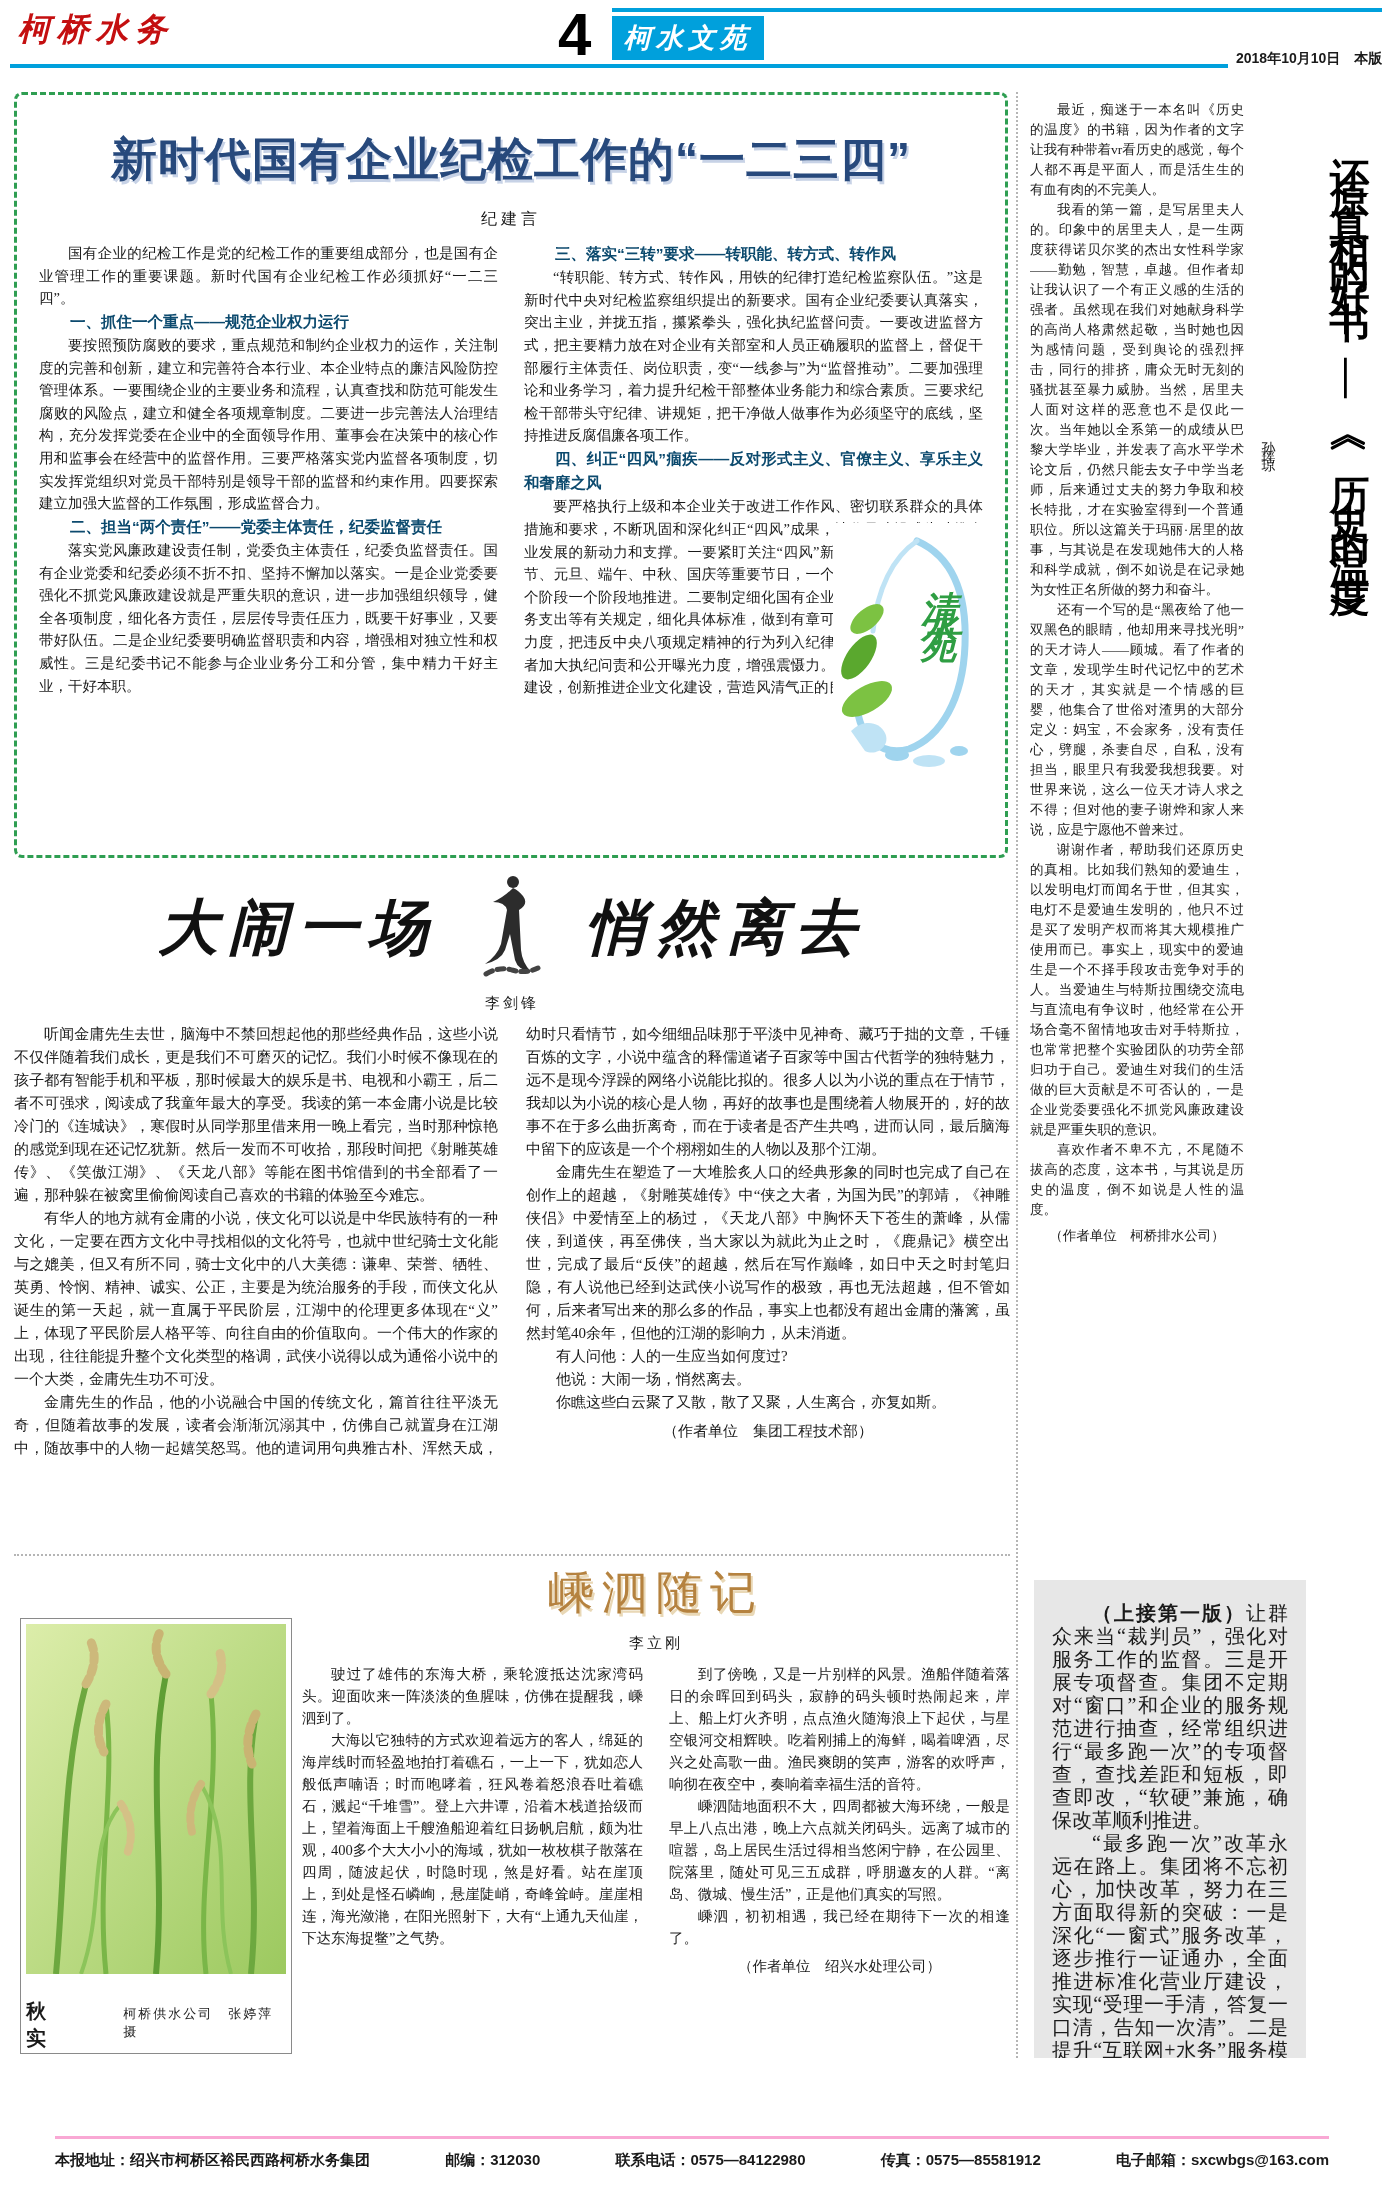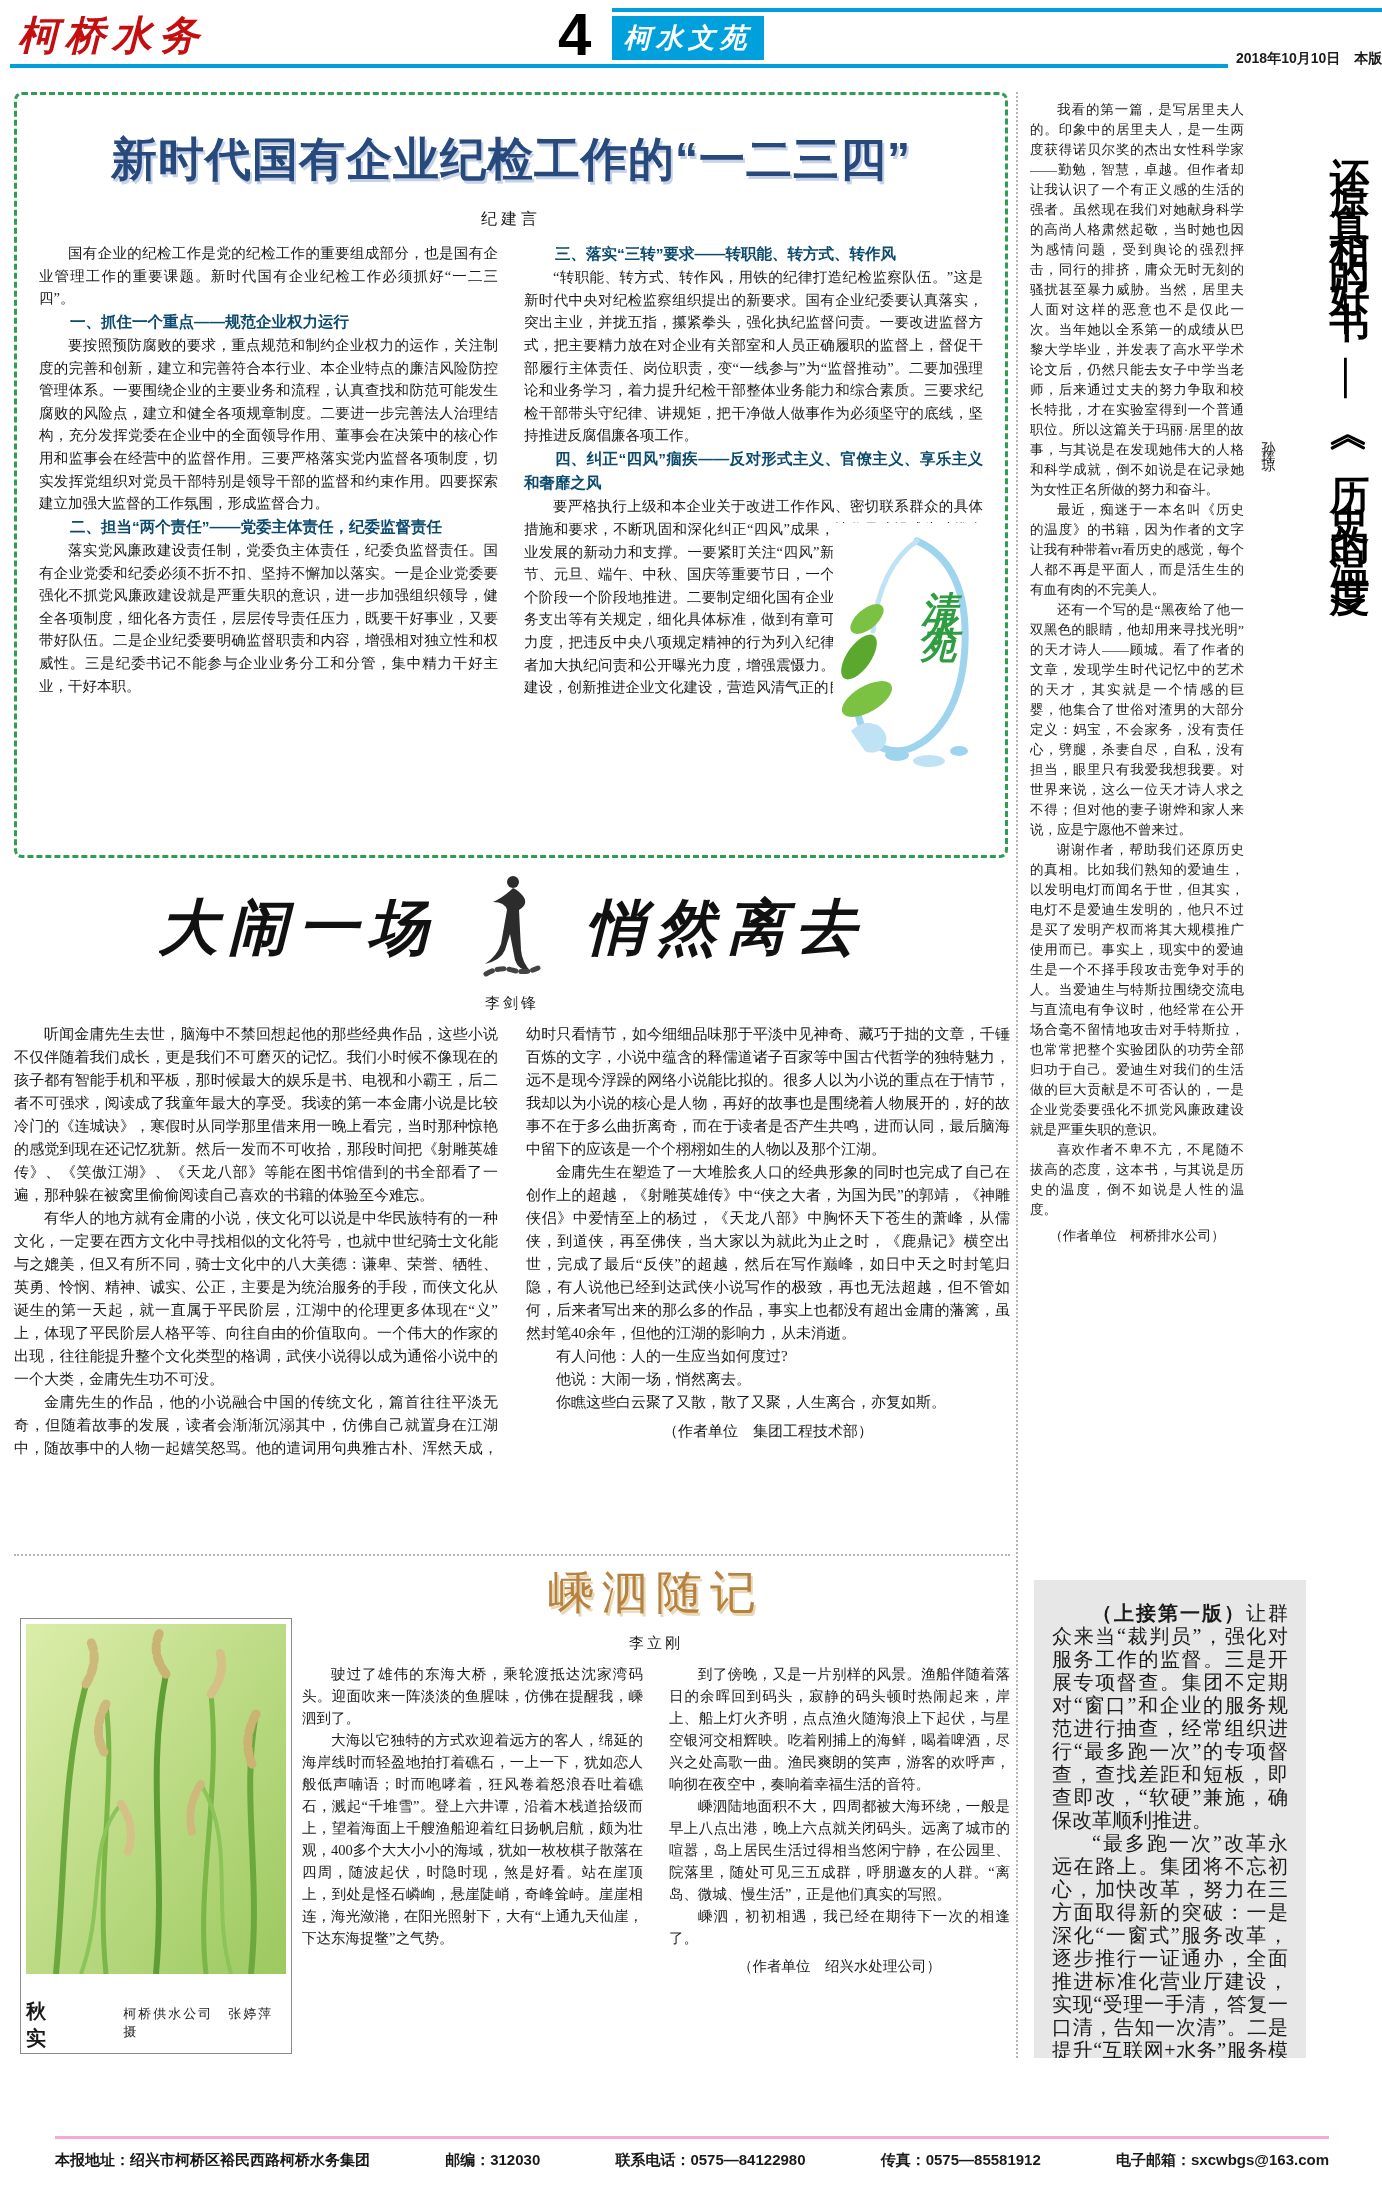--- a/index.html
+++ b/index.html
@@ -1,21 +1,21 @@
 <!DOCTYPE html>
 <html lang="zh"><head>
 <meta charset="utf-8">
 <style>
   html,body{margin:0;padding:0;background:#888;}
   .page{position:relative;width:1382px;height:2187px;background:#ffffff;margin:0 auto;
         font-family:"Liberation Serif","DejaVu Serif",serif;color:#1a1a1a;overflow:hidden;}
   .sans{font-family:"Liberation Sans","DejaVu Sans",sans-serif;}
 
   
-  .masthead{position:absolute;left:18px;top:8px;font-size:40px;font-weight:bold;font-style:italic;
+  .masthead{position:absolute;left:18px;top:8px;font-size:32px;font-weight:bold;font-style:italic;
             color:#c40f10;letter-spacing:7px;text-align:center;}
   .page-number{position:absolute;left:558px;top:0px;font-size:60px;font-weight:bold;
                font-family:"Liberation Sans",sans-serif;color:#000;}
   .section-box{position:absolute;left:612px;top:16px;width:152px;height:44px;background:#00a0dc;
                display:flex;align-items:center;justify-content:center;}
   .section-box span{color:#fff;font-size:27px;font-weight:bold;font-style:italic;letter-spacing:5px;}
   .rule-short{position:absolute;left:612px;top:8px;width:770px;height:4px;background:#00a0dc;}
   .rule-main{position:absolute;left:10px;top:64px;width:1218px;height:4px;background:#00a0dc;}
   .date-line{position:absolute;left:1236px;top:50px;font-size:14px;font-weight:bold;white-space:nowrap;}
 
@@ -129,22 +129,22 @@
     </div>
   </div>
 
   <div class="v-divider"></div>
 
   <div class="review">
     <div class="review-title-block">
       <div class="review-title">还原真相的好书——《历史的温度》</div>
       <div class="review-author">孙瑶琼</div>
     </div>
+    <p>最近，痴迷于一本名叫《历史的温度》的书籍，因为作者的文字让我有种带着vr看历史的感觉，每个人都不再是平面人，而是活生生的有血有肉的不完美人。</p>
     <p>我看的第一篇，是写居里夫人的。印象中的居里夫人，是一生两度获得诺贝尔奖的杰出女性科学家——勤勉，智慧，卓越。但作者却让我认识了一个有正义感的生活的强者。虽然现在我们对她献身科学的高尚人格肃然起敬，当时她也因为感情问题，受到舆论的强烈抨击，同行的排挤，庸众无时无刻的骚扰甚至暴力威胁。当然，居里夫人面对这样的恶意也不是仅此一次。当年她以全系第一的成绩从巴黎大学毕业，并发表了高水平学术论文后，仍然只能去女子中学当老师，后来通过丈夫的努力争取和校长特批，才在实验室得到一个普通职位。所以这篇关于玛丽·居里的故事，与其说是在发现她伟大的人格和科学成就，倒不如说是在记录她为女性正名所做的努力和奋斗。</p>
-    <p>最近，痴迷于一本名叫《历史的温度》的书籍，因为作者的文字让我有种带着vr看历史的感觉，每个人都不再是平面人，而是活生生的有血有肉的不完美人。</p>
     <p>还有一个写的是“黑夜给了他一双黑色的眼睛，他却用来寻找光明”的天才诗人——顾城。看了作者的文章，发现学生时代记忆中的艺术的天才，其实就是一个情感的巨婴，他集合了世俗对渣男的大部分定义：妈宝，不会家务，没有责任心，劈腿，杀妻自尽，自私，没有担当，眼里只有我爱我想我要。对世界来说，这么一位天才诗人求之不得；但对他的妻子谢烨和家人来说，应是宁愿他不曾来过。</p>
     <p>谢谢作者，帮助我们还原历史的真相。比如我们熟知的爱迪生，以发明电灯而闻名于世，但其实，电灯不是爱迪生发明的，他只不过是买了发明产权而将其大规模推广使用而已。事实上，现实中的爱迪生是一个不择手段攻击竞争对手的人。当爱迪生与特斯拉围绕交流电与直流电有争议时，他经常在公开场合毫不留情地攻击对手特斯拉，也常常把整个实验团队的功劳全部归功于自己。爱迪生对我们的生活做的巨大贡献是不可否认的，一是企业党委要强化不抓党风廉政建设就是严重失职的意识。</p>
     <p>喜欢作者不卑不亢，不尾随不拔高的态度，这本书，与其说是历史的温度，倒不如说是人性的温度。</p>
     <p class="byline">（作者单位　柯桥排水公司）</p>
   </div>
 
   <div class="jinyong">
     <div class="jy-title">
       <span class="t">大闹一场</span>
       <svg width="64" height="112" viewBox="0 0 64 112">

